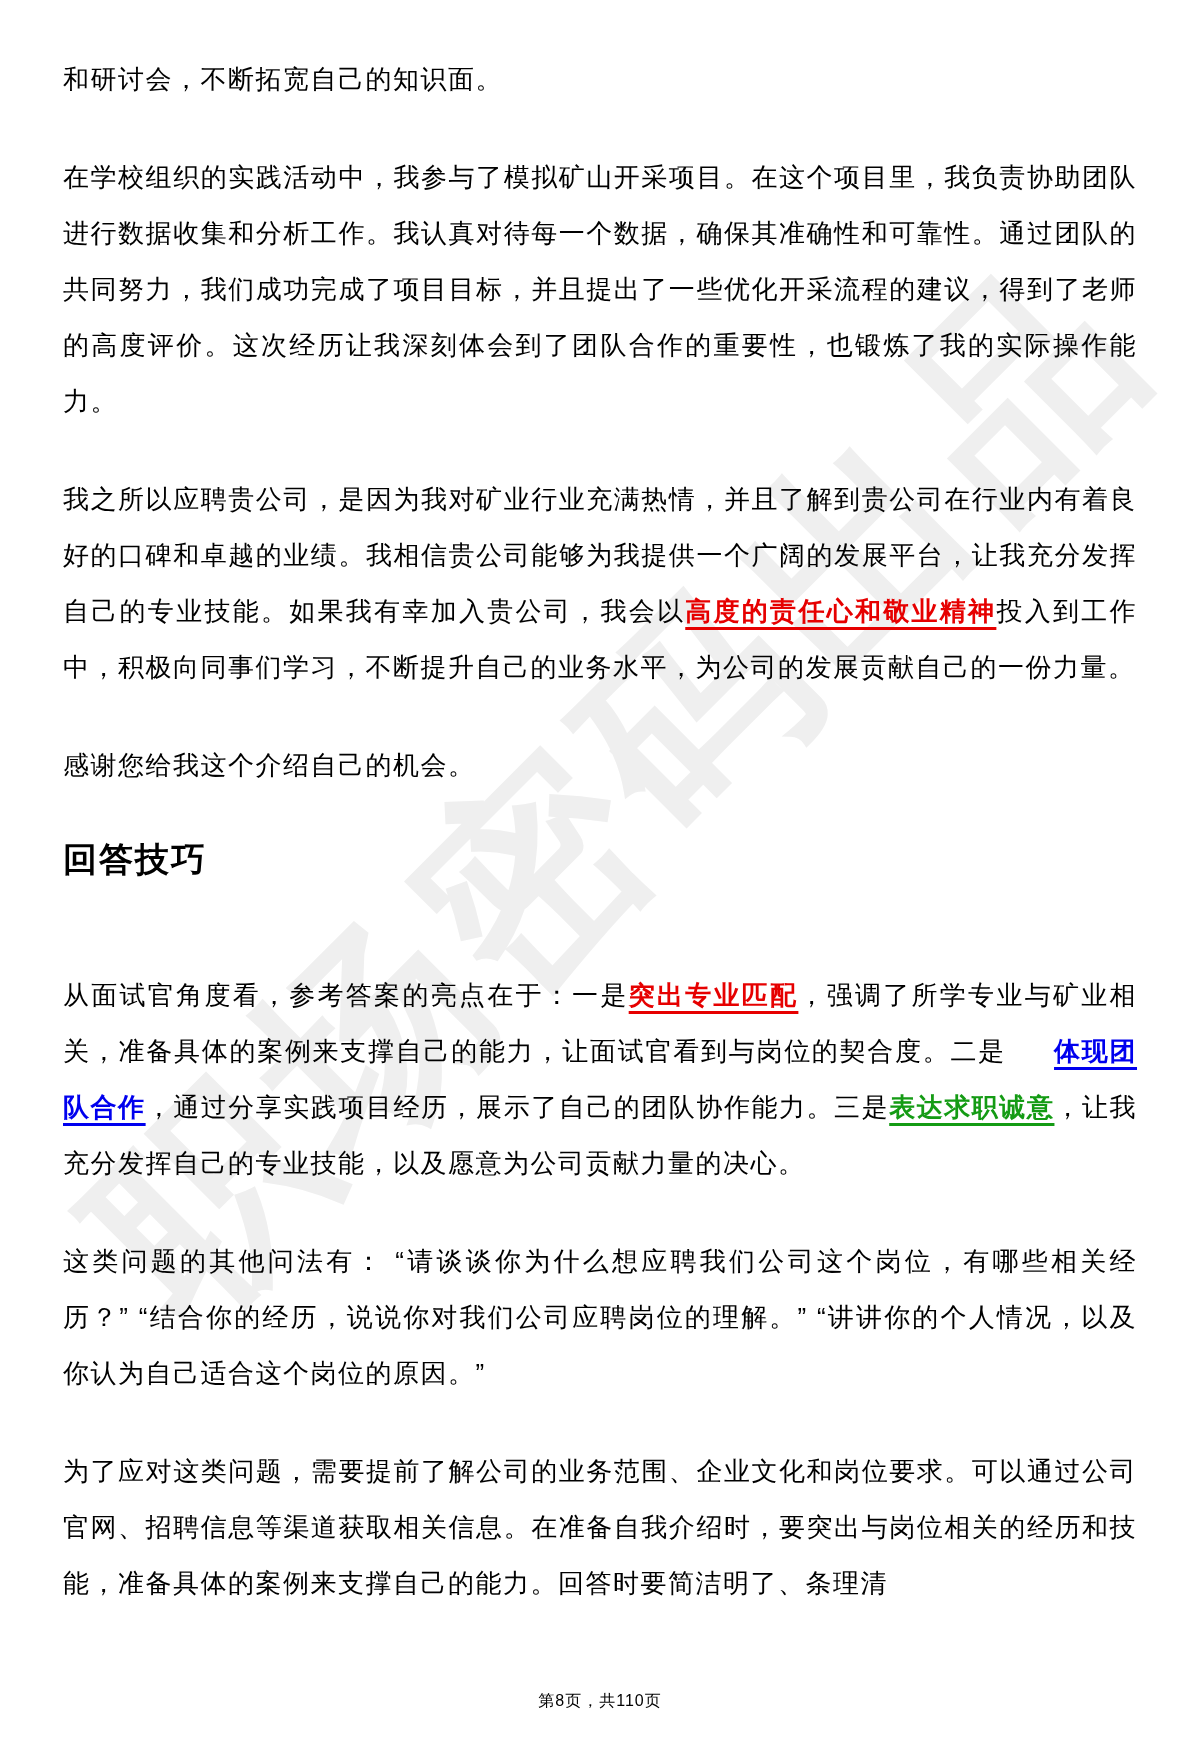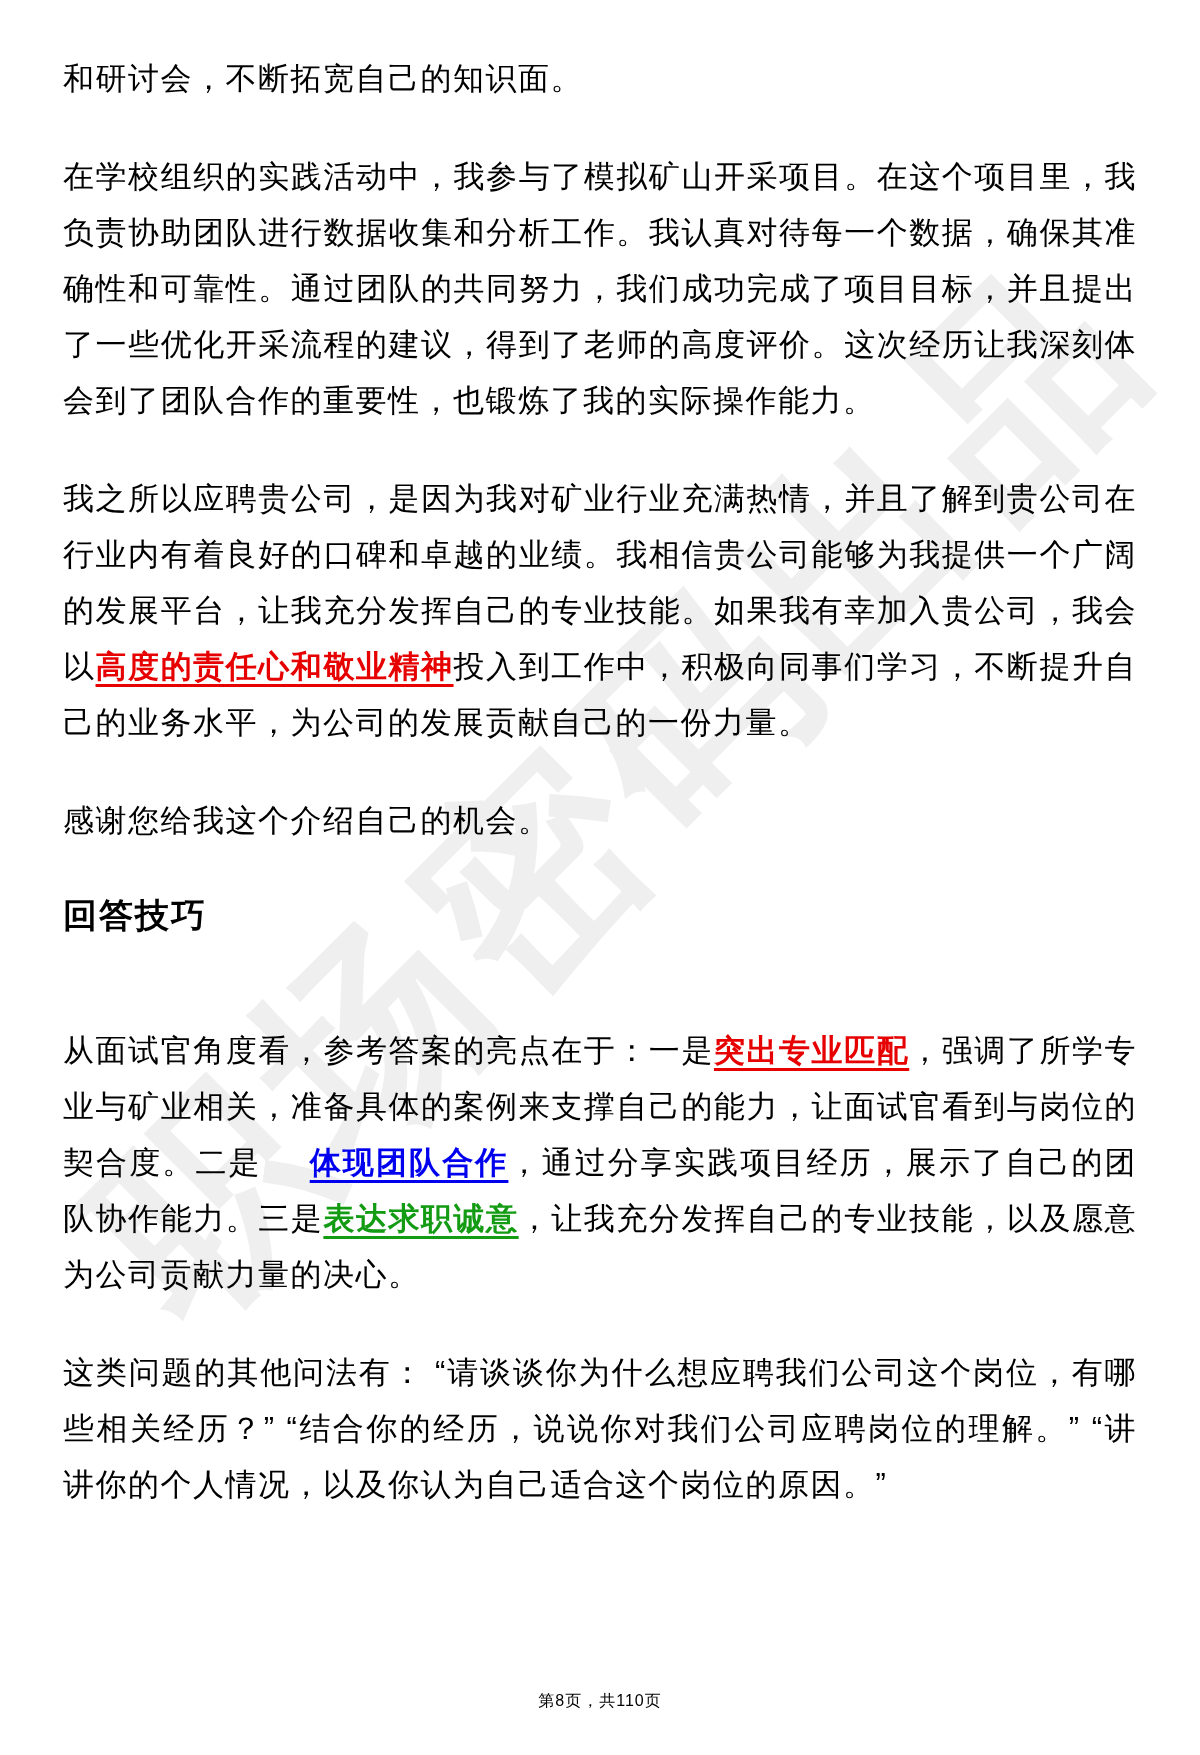--- a/index.html
+++ b/index.html
@@ -30,21 +30,21 @@
   }
   .content {
     position: absolute;
     left: 63px;
     top: 0;
     width: 1074px;
     padding-top: 51px;
     z-index: 1;
   }
   .para {
-    font-size: 31px;
+    font-size: 26px;
     line-height: 56px;
     letter-spacing: 1.5px;
     text-align: justify;
     text-justify: inter-character;
     margin: 0 0 42px 0;
     color: #000000;
   }
   .section-heading {
     font-size: 34px;
     line-height: 48px;
@@ -89,16 +89,17 @@
   <p class="para"><span>我之所以应聘贵公司，是因为我对矿业行业充满热情，并且了解到贵公司在行业内有着良好的口碑和卓越的业绩。我相信贵公司能够为我提供一个广阔的发展平台，让我充分发挥自己的专业技能。如果我有幸加入贵公司，我会以</span><span class="hl hl-red">高度的责任心和敬业精神</span><span>投入到工作中，积极向同事们学习，不断提升自己的业务水平，为公司的发展贡献自己的一份力量。</span></p>
 
   <p class="para"><span>感谢您给我这个介绍自己的机会。</span></p>
 
   <h2 class="section-heading">回答技巧</h2>
 
   <p class="para"><span>从面试官角度看，参考答案的亮点在于：一是</span><span class="hl hl-red">突出专业匹配</span><span>，强调了所学专业与矿业相关，准备具体的案例来支撑自己的能力，让面试官看到与岗位的契合度。二是</span><span class="hl hl-blue">体现团队合作</span><span>，通过分享实践项目经历，展示了自己的团队协作能力。三是</span><span class="hl hl-green">表达求职诚意</span><span>，让我充分发挥自己的专业技能，以及愿意为公司贡献力量的决心。</span></p>
 
   <p class="para"><span>这类问题的其他问法有： “请谈谈你为什么想应聘我们公司这个岗位，有哪些相关经历？” “结合你的经历，说说你对我们公司应聘岗位的理解。” “讲讲你的个人情况，以及你认为自己适合这个岗位的原因。”</span></p>
 
+  <p class="para"><span>为了应对这类问题，需要提前了解公司的业务范围、企业文化和岗位要求。可以通过公司官网、招聘信息等渠道获取相关信息。在准备自我介绍时，要突出与岗位相关的经历和技能，准备具体的案例来支撑自己的能力。回答时要简洁明了、条理清</span></p>
 
 </div>
 
 <div class="page-footer">第8页，共110页</div>
 
 </body></html>

